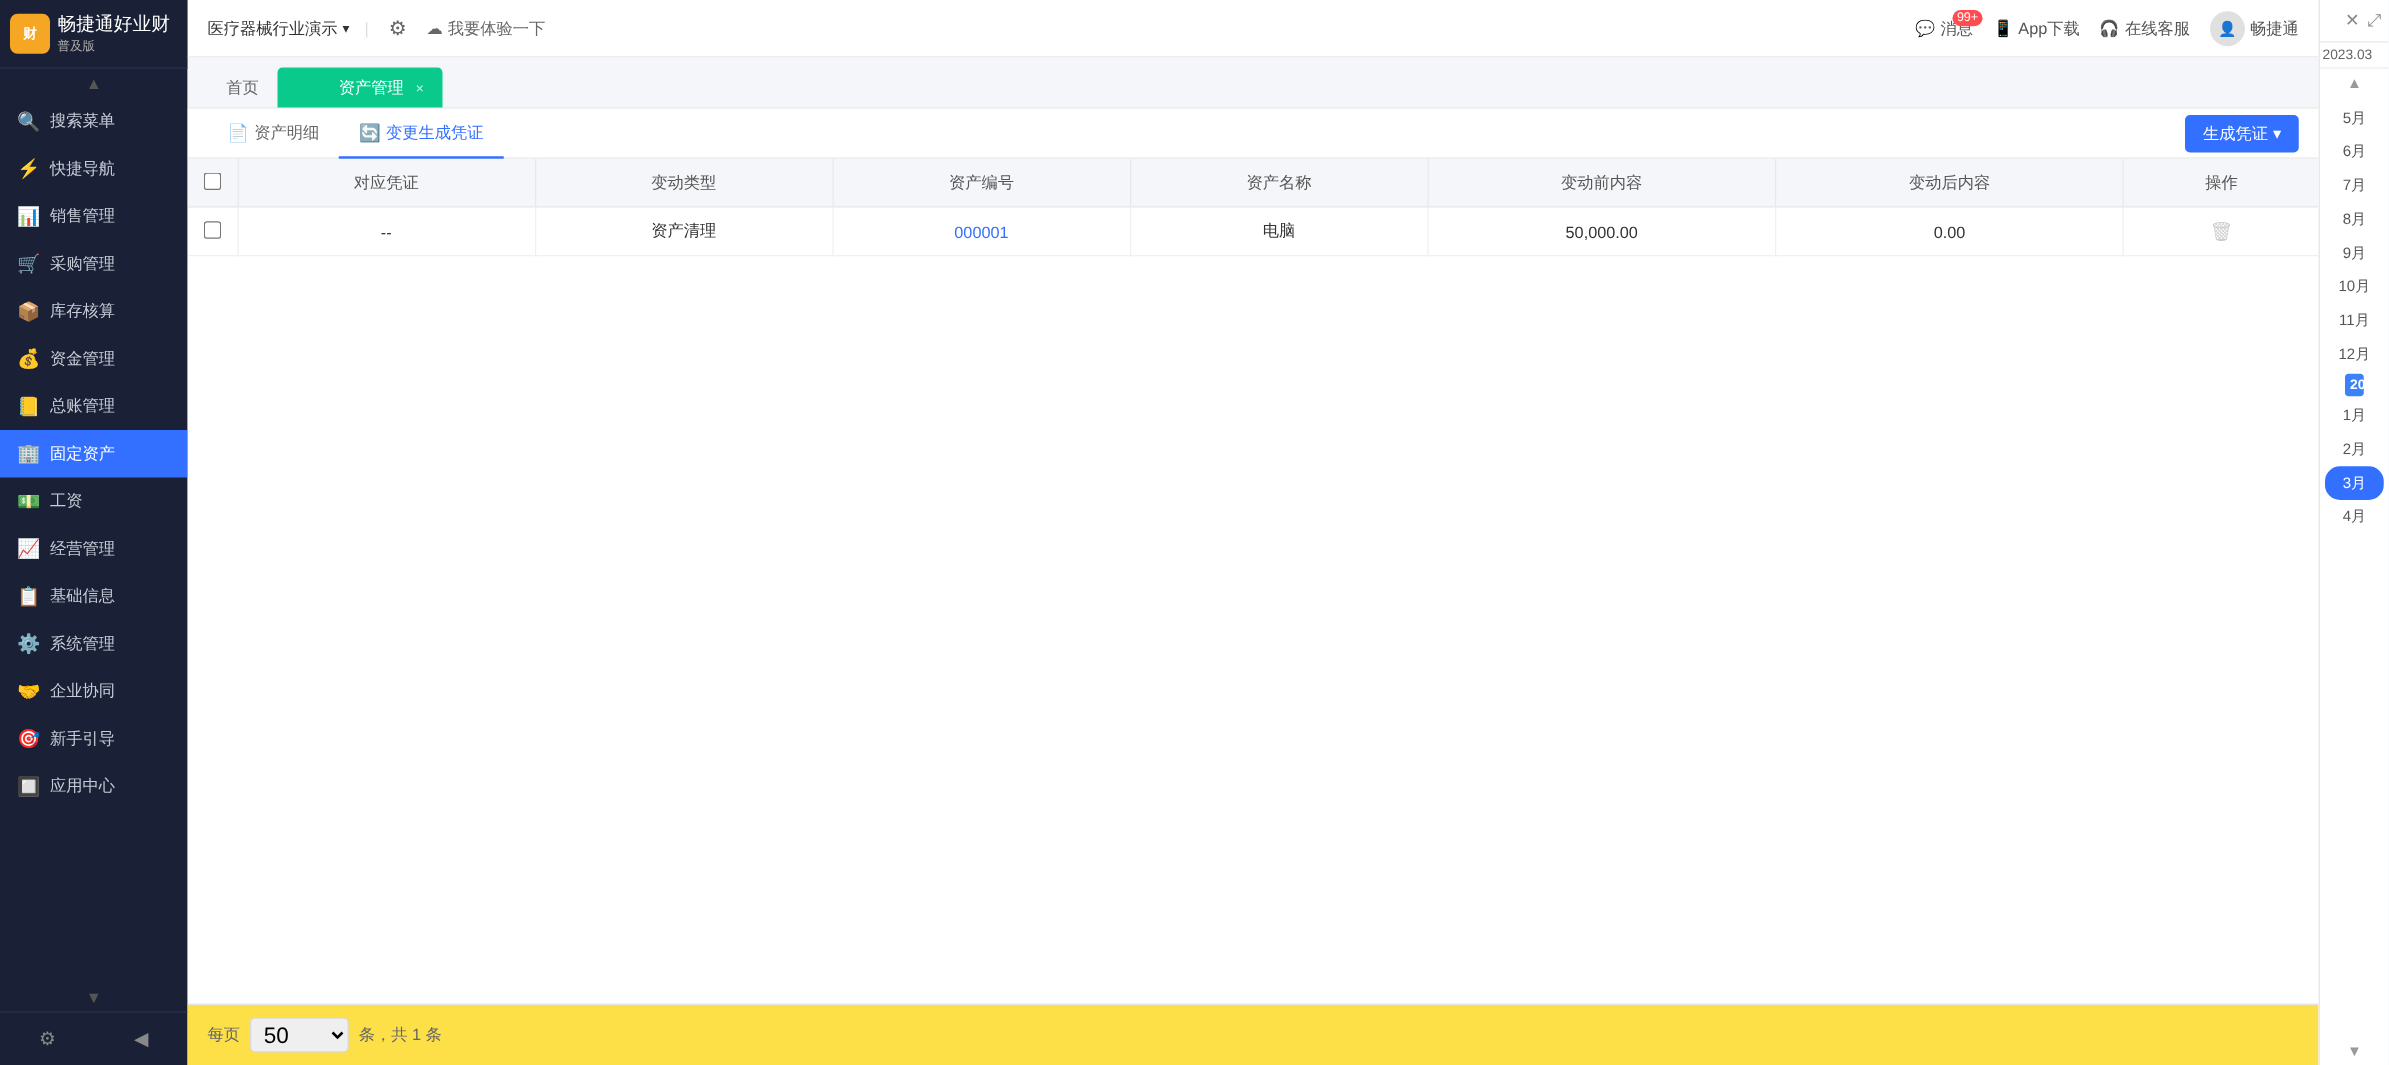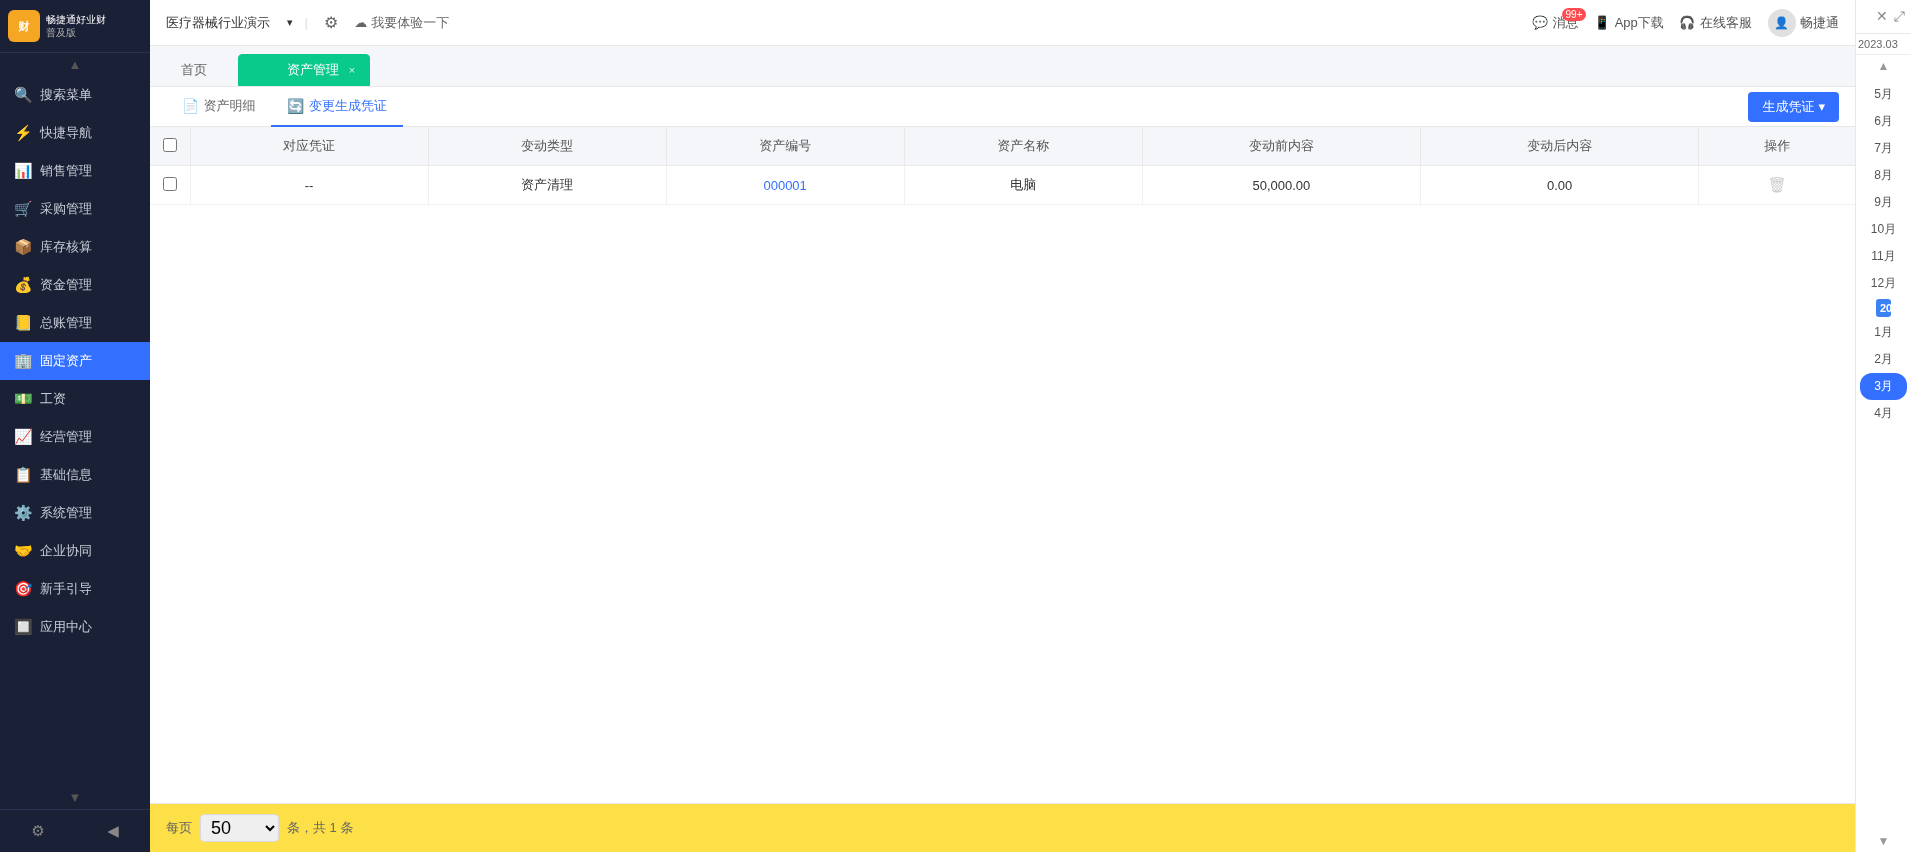--- a/index.html
+++ b/index.html
@@ -23,21 +23,21 @@
       gap: 6px;
       border-bottom: 1px solid #2a3050;
     }
     .sidebar-logo-icon {
       width: 32px; height: 32px;
       background: #f5a623;
       border-radius: 6px;
       display: flex; align-items: center; justify-content: center;
       color: white; font-weight: bold; font-size: 11px;
     }
-    .sidebar-logo-text { font-size: 10px; color: #fff; line-height: 1.3; }
+    .sidebar-logo-text { font-size: 15px; color: #fff; line-height: 1.3; }
     .sidebar-logo-sub { font-size: 10px; color: #aaa; }
     .sidebar-scroll {
       flex: 1;
       overflow-y: auto;
       overflow-x: hidden;
     }
     .sidebar-scroll::-webkit-scrollbar { width: 4px; }
     .sidebar-scroll::-webkit-scrollbar-thumb { background: #3a4460; }
     .sidebar-item {
       display: flex; align-items: center; gap: 8px;
@@ -84,21 +84,21 @@
     .top-header {
       background: #fff;
       height: 46px;
       display: flex;
       align-items: center;
       padding: 0 16px;
       border-bottom: 1px solid #e8e8e8;
       gap: 8px;
     }
     .header-company {
-      display: flex; align-items: center; gap: 17px;
+      display: flex; align-items: center; gap: 4px;
       font-size: 13px; color: #333; cursor: pointer;
     }
     .header-divider { color: #ddd; margin: 0 4px; }
     .header-settings { cursor: pointer; color: #666; font-size: 16px; margin-left: 4px; }
     .header-experience {
       display: flex; align-items: center; gap: 4px;
       color: #666; font-size: 13px; cursor: pointer; margin-left: 8px;
     }
     .header-right {
       margin-left: auto;
@@ -127,21 +127,21 @@
       font-size: 12px; color: #666;
     }
 
     
     .tab-bar {
       background: #f5f6fa;
       display: flex;
       align-items: center;
       padding: 8px 16px 0;
       border-bottom: 1px solid #e8e8e8;
-      gap: 16px;
+      gap: 0;
     }
     .tab-item {
       padding: 6px 14px;
       font-size: 13px;
       cursor: pointer;
       color: #666;
       border-radius: 4px 4px 0 0;
       border: 1px solid transparent;
     }
     .tab-item.active {

